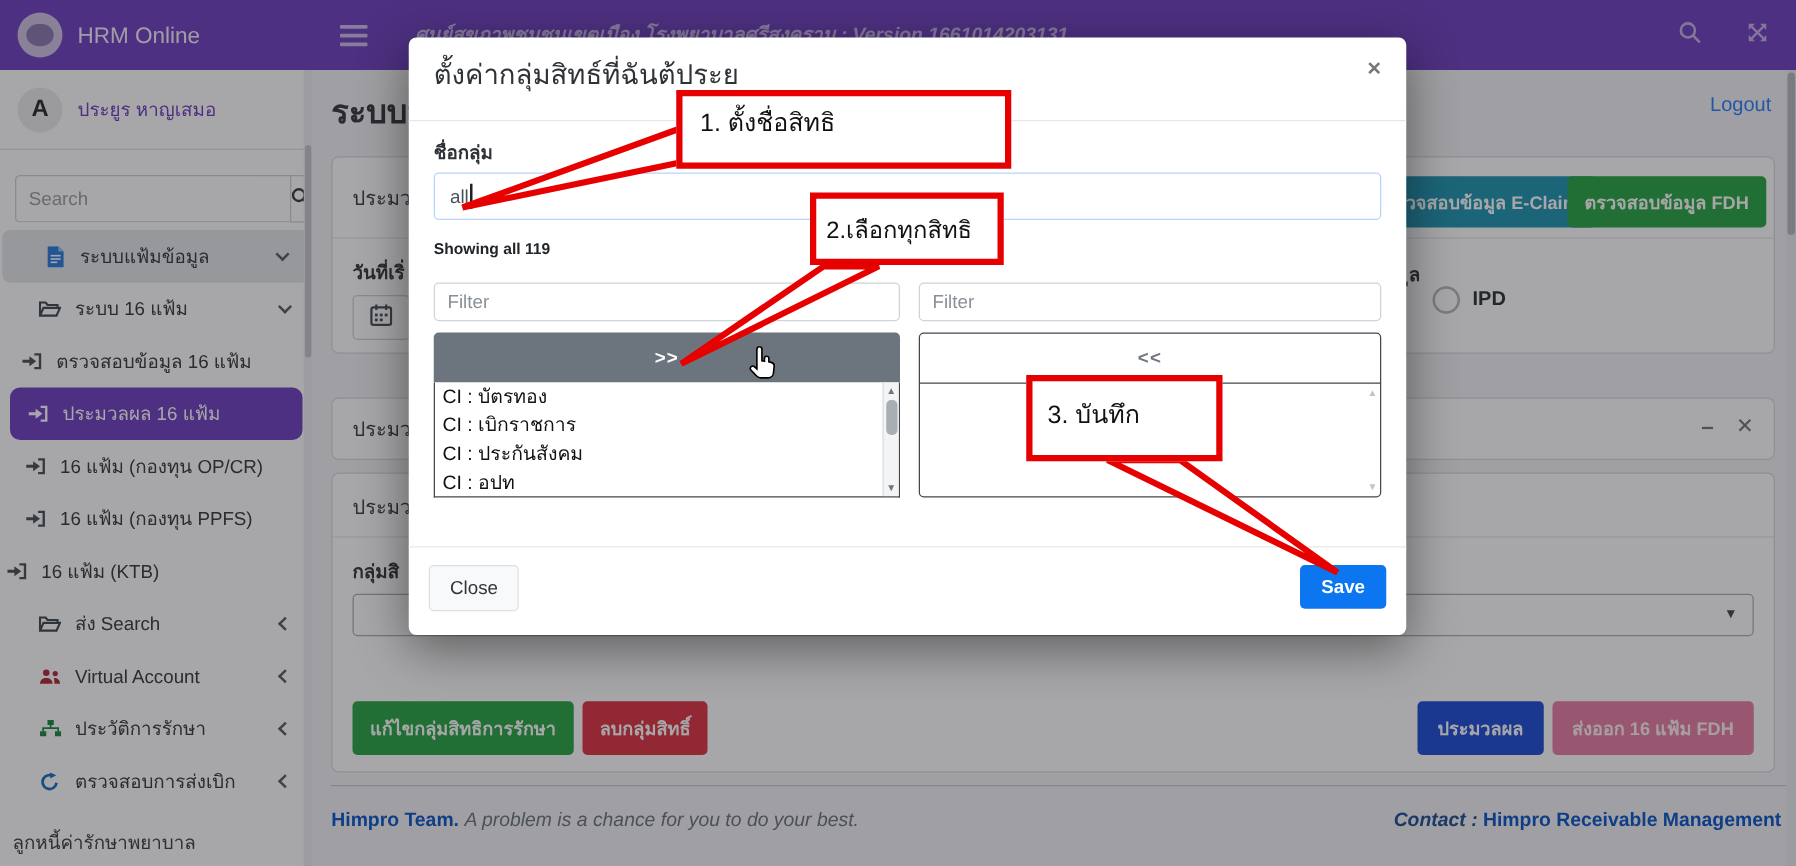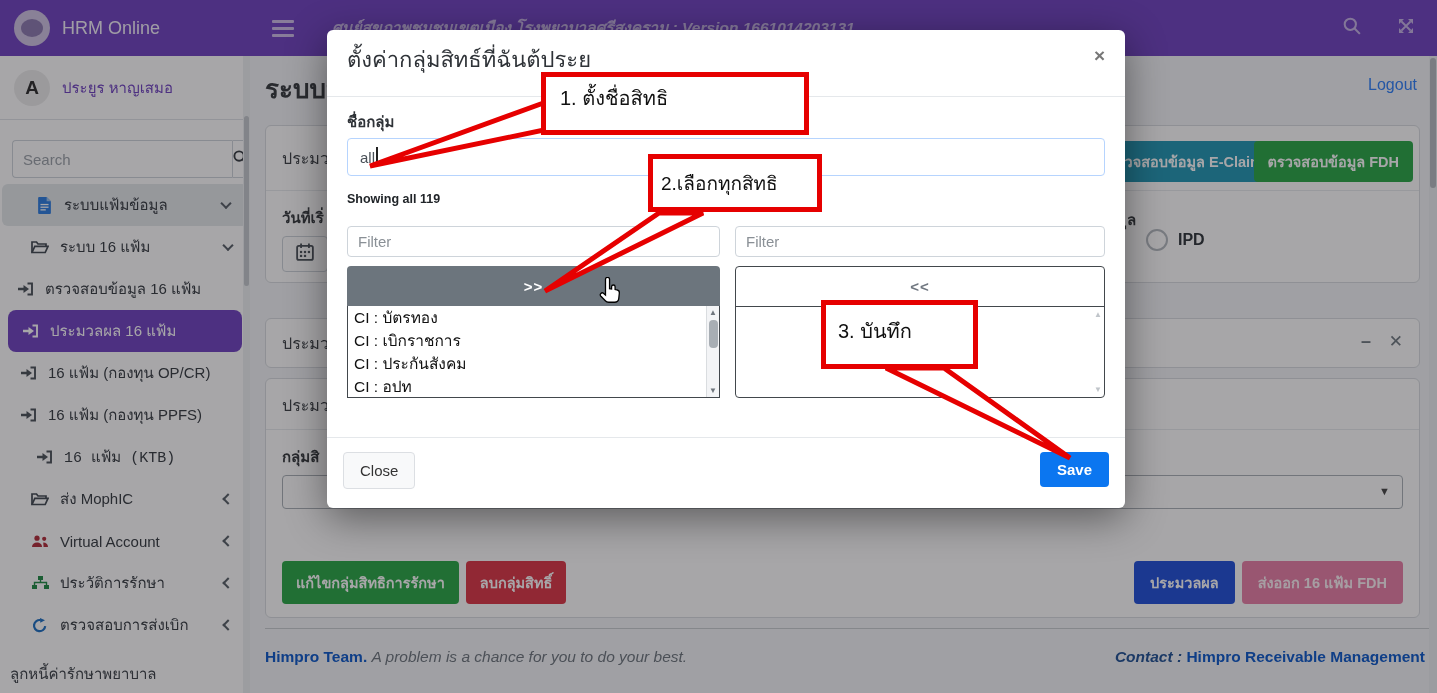--- a/index.html
+++ b/index.html
@@ -109,21 +109,21 @@
   .rb-area .arr { position:absolute; right:2px; font-size:8px; color:#c0c5ca; }
   .rb-area .arr.up { top:3px; } .rb-area .arr.dn { bottom:3px; }
   .m-foot-line { position:absolute; left:0; right:0; top:407px; border-top:1px solid #e5e8eb; }
   .m-close-btn { position:absolute; left:16px; top:422px; padding:9px 16px; background:#f8f9fa; border:1px solid #dcdfe3; border-radius:4px; font-size:15px; color:#333; cursor:pointer; font-family:inherit; }
   .m-save-btn { position:absolute; right:16px; top:422px; padding:9px 17px; background:#0b76f0; border:none; border-radius:4px; font-size:15px; font-weight:bold; color:#fff; cursor:pointer; font-family:inherit; }
 
   
   .anno-svg { position:absolute; inset:0; width:1437px; height:693px; z-index:40; pointer-events:none; }
   .callout { position:absolute; background:#fff; border:5px solid #e60000; z-index:41; color:#111; }
   .callout1 { left:541px; top:72px; width:268px; height:63px; font-size:20px; padding:5px 0 0 14px; }
-  .callout2 { left:648px; top:154px; width:174px; height:58px; font-size:19px; padding:9px 0 0 8px; }
+  .callout2 { left:648px; top:154px; width:155px; height:58px; font-size:19px; padding:9px 0 0 8px; }
   .callout3 { left:821px; top:300px; width:157px; height:69px; font-size:20px; padding:10px 0 0 12px; }
   .cursor { position:absolute; left:597px; top:277px; z-index:45; pointer-events:none; }
 </style>
 </head>
 <body>
 
 <div class="page">
 
   <header class="topbar">
     <div class="brand">
@@ -219,37 +219,37 @@
       </div>
       <div class="nav-item leaf" style="padding-left:16px;">
         <span class="ic" style="color:#4a5158">
             <svg width="17" height="14" viewBox="0 0 17 14">
               <path d="M10.5 1.5 h4.5 v11 h-4.5" fill="none" stroke="currentColor" stroke-width="1.9"></path>
               <path d="M1 5.8 h5.5 V3 L12 7 l-5.5 4 V8.2 H1 z" fill="currentColor"></path>
             </svg>
           </span>
         <span>16 แฟ้ม (กองทุน PPFS)</span>
       </div>
-      <div class="nav-item leaf" style="padding-left:32px;font-family:Liberation Mono, monospace;">
+      <div class="nav-item leaf" style="padding-left:1px;">
         <span class="ic" style="color:#4a5158">
             <svg width="17" height="14" viewBox="0 0 17 14">
               <path d="M10.5 1.5 h4.5 v11 h-4.5" fill="none" stroke="currentColor" stroke-width="1.9"></path>
               <path d="M1 5.8 h5.5 V3 L12 7 l-5.5 4 V8.2 H1 z" fill="currentColor"></path>
             </svg>
           </span>
         <span>16 แฟ้ม (KTB)</span>
       </div>
       <div class="nav-item" style="padding-left:28px;">
         <span class="ic">
             <svg width="18" height="15" viewBox="0 0 18 15">
               <path d="M1 12.5 V2 h4.5 l1.5 2 H15 v2" fill="none" stroke="#3f4750" stroke-width="1.7"></path>
               <path d="M1 12.5 L3.8 6.3 H17 L14.2 12.5 Z" fill="none" stroke="#3f4750" stroke-width="1.7"></path>
             </svg>
           </span>
-        <span>ส่ง MophIC</span>
+        <span>ส่ง Search</span>
         <i class="chev left"></i>
       </div>
       <div class="nav-item" style="padding-left:28px;">
         <span class="ic">
             <svg width="18" height="13" viewBox="0 0 18 13" fill="#b02a37">
               <circle cx="6" cy="3.2" r="2.6"></circle>
               <path d="M1 12c0-3 2.2-4.6 5-4.6S11 9 11 12z"></path>
               <circle cx="13.2" cy="3.8" r="2.1"></circle>
               <path d="M12.2 7.4c2.8 0 4.8 1.6 4.8 4.6h-4.4z"></path>
             </svg>

